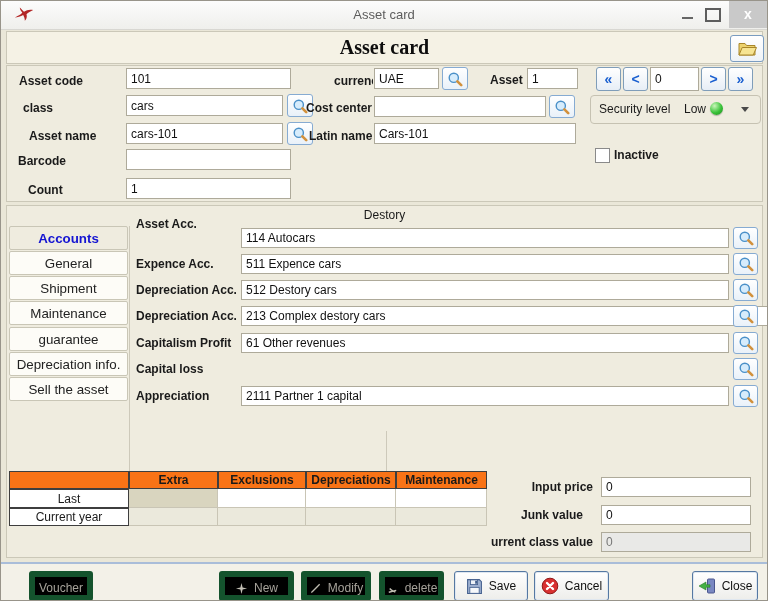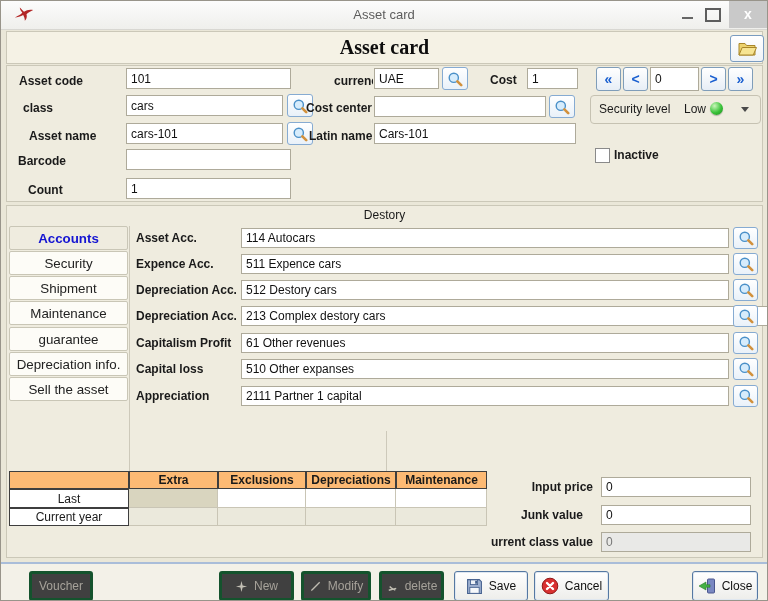--- a/index.html
+++ b/index.html
@@ -52,31 +52,31 @@
          border-right:4px solid transparent;border-top:5px solid #4a4a4a;}
   
   .cb{position:absolute;width:13px;height:13px;background:#fff;border:1px solid #8a8a8a;}
   
   .tab{position:absolute;left:8px;width:119px;height:24px;border:1px solid #c9c6b6;border-radius:2px;
        background:#fdfcf7;display:flex;align-items:center;justify-content:center;color:#222;}
   .tab.active{background:#efecdf;color:#1414d2;font-weight:bold;}
   .vline{position:absolute;width:1px;background:#cdc9ba;}
   
   .tcell{position:absolute;box-sizing:border-box;font-size:12px;display:flex;align-items:center;justify-content:center;}
-  .tcell.header{background:#fdba74;font-weight:bold;border:1px solid #3e3e3e;}
+  .tcell.header{background:#f97316;font-weight:bold;border:1px solid #3e3e3e;}
   .tcell.rowhdr{background:#fff;border:1px solid #3e3e3e;}
   .tcell.data{border-right:1px solid #c9c5b5;border-bottom:1px solid #c9c5b5;}
   
   #footer{left:0;top:561px;width:766px;height:39px;background:#f3f1e8;border-top:2px solid #a9bdd9;}
   .btn{position:absolute;top:7px;height:30px;border-radius:3px;box-sizing:border-box;
        display:flex;align-items:center;justify-content:center;gap:6px;font-size:12px;
        font-family:"Liberation Sans","DejaVu Sans",sans-serif;padding:0 6px;}
   .btn.on{background:linear-gradient(#ffffff,#ededea);border:1px solid #5578a2;
           box-shadow:inset 0 0 0 1px #dfe7f0;color:#111;}
-  .btn.off{background:#404040;border:3px solid #14532d;color:#a6a29a;}
+  .btn.off{background:#000000;border:6px solid #14532d;color:#a6a29a;align-items:flex-end;}
   .icon{display:inline-flex;align-items:center;justify-content:center;}
 </style>
 </head>
 <body>
 
 <div id="app">
 
   <div class="abs" id="titlebar">
     <span class="abs" style="left:12px;top:4px;">
       <svg width="22" height="20" viewBox="0 0 24 24">
@@ -141,21 +141,21 @@
   <div class="abs lbl" style="left:333px;top:73px;width:39px;overflow:hidden;">currenc</div>
   <input class="inp" style="left: 373px; top: 67px; width: 65px;" value="UAE">
   <button class="mag" style="left:441px;top:66px;">
       <span class="icon">
         <svg width="16" height="16" viewBox="0 0 16 16">
           <circle cx="6.8" cy="6.8" r="4.6" fill="#d6ecfc" stroke="#4a90c8" stroke-width="1.4"></circle>
           <line x1="10.4" y1="10.4" x2="14.2" y2="14.2" stroke="#d2913c" stroke-width="2.6" stroke-linecap="round"></line>
         </svg>
       </span>
     </button>
-  <div class="abs lbl" style="left:489px;top:72px;">Cost</div>
+  <div class="abs lbl" style="left:489px;top:72px;">Asset</div>
   <input class="inp" style="left: 526px; top: 67px; width: 51px;" value="1">
 
   <div class="abs lbl" style="left:305px;top:100px;">Cost center</div>
   <input class="inp" style="left: 373px; top: 95px; width: 172px;" value="">
   <button class="mag" style="left:548px;top:94px;">
       <span class="icon">
         <svg width="16" height="16" viewBox="0 0 16 16">
           <circle cx="6.8" cy="6.8" r="4.6" fill="#d6ecfc" stroke="#4a90c8" stroke-width="1.4"></circle>
           <line x1="10.4" y1="10.4" x2="14.2" y2="14.2" stroke="#d2913c" stroke-width="2.6" stroke-linecap="round"></line>
         </svg>
@@ -178,30 +178,30 @@
     <span class="caret" style="left:150px;top:11px;"></span>
   </div>
 
   <span class="cb" style="left:594px;top:147px;"></span>
   <div class="abs lbl" style="left:613px;top:147px;">Inactive</div>
 
   <div class="abs panel" id="main-panel"></div>
   <div class="abs" style="left:5px;top:207px;width:757px;text-align:center;">Destory</div>
 
   <button class="tab active" style="top:225px;">Accounts</button>
-  <button class="tab" style="top:250px;">Security</button>
+  <button class="tab" style="top:250px;">General</button>
   <button class="tab" style="top:275px;">Shipment</button>
   <button class="tab" style="top:300px;">Maintenance</button>
   <button class="tab" style="top:326px;">guarantee</button>
   <button class="tab" style="top:351px;">Depreciation info.</button>
   <button class="tab" style="top:376px;">Sell the asset</button>
   <div class="vline" style="left:128px;top:225px;height:245px;"></div>
   <div class="vline" style="left:385px;top:430px;height:40px;"></div>
 
-  <div class="abs lbl" style="left:135px;top:230px;text-align:right;">Asset Acc.</div>
+  <div class="abs lbl" style="left:135px;top:216px;text-align:right;">Asset Acc.</div>
   <input class="inp small-h" style="left: 240px; top: 227px; width: 488px;" value="114 Autocars">
   <button class="mag sm" style="left:732px;top:226px;">
       <span class="icon">
         <svg width="16" height="16" viewBox="0 0 16 16">
           <circle cx="6.8" cy="6.8" r="4.6" fill="#d6ecfc" stroke="#4a90c8" stroke-width="1.4"></circle>
           <line x1="10.4" y1="10.4" x2="14.2" y2="14.2" stroke="#d2913c" stroke-width="2.6" stroke-linecap="round"></line>
         </svg>
       </span>
     </button>
 
@@ -243,21 +243,20 @@
   <button class="mag sm" style="left:732px;top:331px;">
       <span class="icon">
         <svg width="16" height="16" viewBox="0 0 16 16">
           <circle cx="6.8" cy="6.8" r="4.6" fill="#d6ecfc" stroke="#4a90c8" stroke-width="1.4"></circle>
           <line x1="10.4" y1="10.4" x2="14.2" y2="14.2" stroke="#d2913c" stroke-width="2.6" stroke-linecap="round"></line>
         </svg>
       </span>
     </button>
 
   <div class="abs lbl" style="left:135px;top:361px;">Capital loss</div>
-  <input class="inp small-h" style="left: 240px; top: 358px; width: 488px;" value="510 Other expanses">
   <button class="mag sm" style="left:732px;top:357px;">
       <span class="icon">
         <svg width="16" height="16" viewBox="0 0 16 16">
           <circle cx="6.8" cy="6.8" r="4.6" fill="#d6ecfc" stroke="#4a90c8" stroke-width="1.4"></circle>
           <line x1="10.4" y1="10.4" x2="14.2" y2="14.2" stroke="#d2913c" stroke-width="2.6" stroke-linecap="round"></line>
         </svg>
       </span>
     </button>
 
   <div class="abs lbl" style="left:135px;top:388px;">Appreciation</div>

